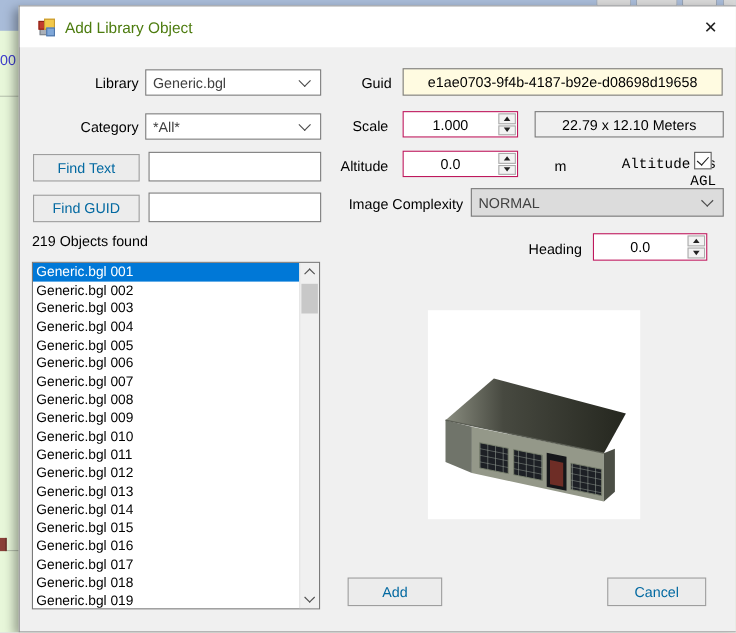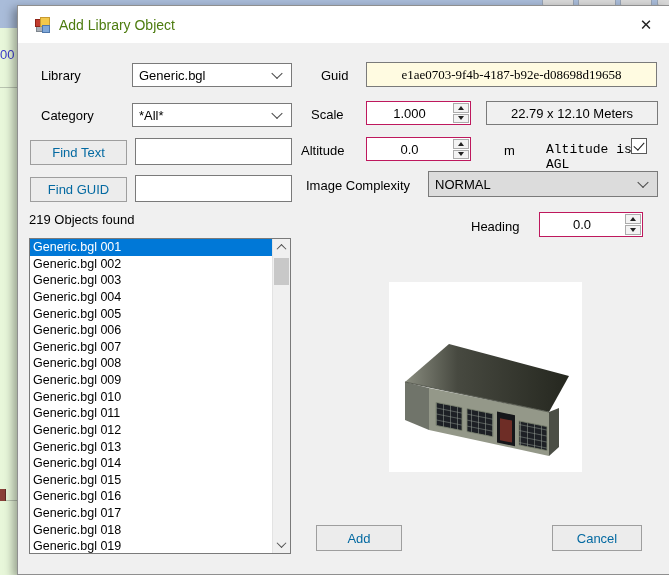--- a/index.html
+++ b/index.html
@@ -21,33 +21,33 @@
   .app-icon i{position:absolute;display:block;}
   .ic-red{left:0;top:2px;width:6px;height:6px;background:#c23b2e;border:1px solid #8f2317;}
   .ic-yellow{left:5px;top:0;width:8px;height:8px;background:#f2c84b;border:1px solid #c89a30;}
   .ic-grey{left:1px;top:8px;width:5px;height:5px;background:#aab0b8;border:1px solid #7e868e;}
   .ic-blue{left:7px;top:8px;width:6px;height:6px;background:#7fa7d8;border:1px solid #4f77ab;}
   .title-text{font-size:14px;color:#4d7c0f;}
   .close-btn{position:absolute;right:8px;top:5px;width:30px;height:27px;display:flex;align-items:center;justify-content:center;font-size:15px;color:#222;cursor:pointer;font-weight:300;}
 
   
   .lbl{position:absolute;font-size:13px;color:#000;line-height:15px;}
-  .r{}
-
-  
-  .combo{position:absolute;background:#fff;border:1px solid #7a7a7a;box-sizing:border-box;display:flex;align-items:center;padding-left:6px;font-size:13px;color:#000000;cursor:default;}
+  .r{text-align:right;}
+
+  
+  .combo{position:absolute;background:#fff;border:1px solid #7a7a7a;box-sizing:border-box;display:flex;align-items:center;padding-left:6px;font-size:13px;color:#404040;cursor:default;}
   .combo.grey{background:#dcdcdc;}
   .chev{position:absolute;right:10px;top:50%;width:7px;height:7px;border-right:1.4px solid #4a4a4a;border-bottom:1.4px solid #4a4a4a;transform:translateY(-70%) rotate(45deg);}
 
   
   .tbox{position:absolute;background:#fff;border:1px solid #7a7a7a;box-sizing:border-box;font-family:"Liberation Sans",sans-serif;font-size:13px;padding:0 4px;outline:none;}
 
   
   .disp{position:absolute;border:1px solid #7a7a7a;box-sizing:border-box;display:flex;align-items:center;justify-content:center;font-size:13px;color:#000;}
-  .disp.cream{background:#fffbe1;font-family:Liberation Serif, serif;}
+  .disp.cream{background:#fffbe1;}
 
   
   .btn{position:absolute;background:#ececec;border:1px solid #9e9e9e;box-sizing:border-box;display:flex;align-items:center;justify-content:center;font-size:13px;color:#0369a1;cursor:pointer;}
 
   
   .nud{position:absolute;background:#fff;border:1px solid #be185d;box-sizing:border-box;display:flex;}
   .nud .val{flex:1;text-align:center;font-size:13px;align-self:center;}
   .nud .spin{width:18px;display:flex;flex-direction:column;padding:1px;gap:1px;box-sizing:border-box;}
   .nud .sbtn{flex:1;border:1px solid #ababab;background:#f3f3f3;display:flex;align-items:center;justify-content:center;cursor:pointer;}
   .tri-up{width:0;height:0;border-left:3.5px solid transparent;border-right:3.5px solid transparent;border-bottom:4px solid #222;}

